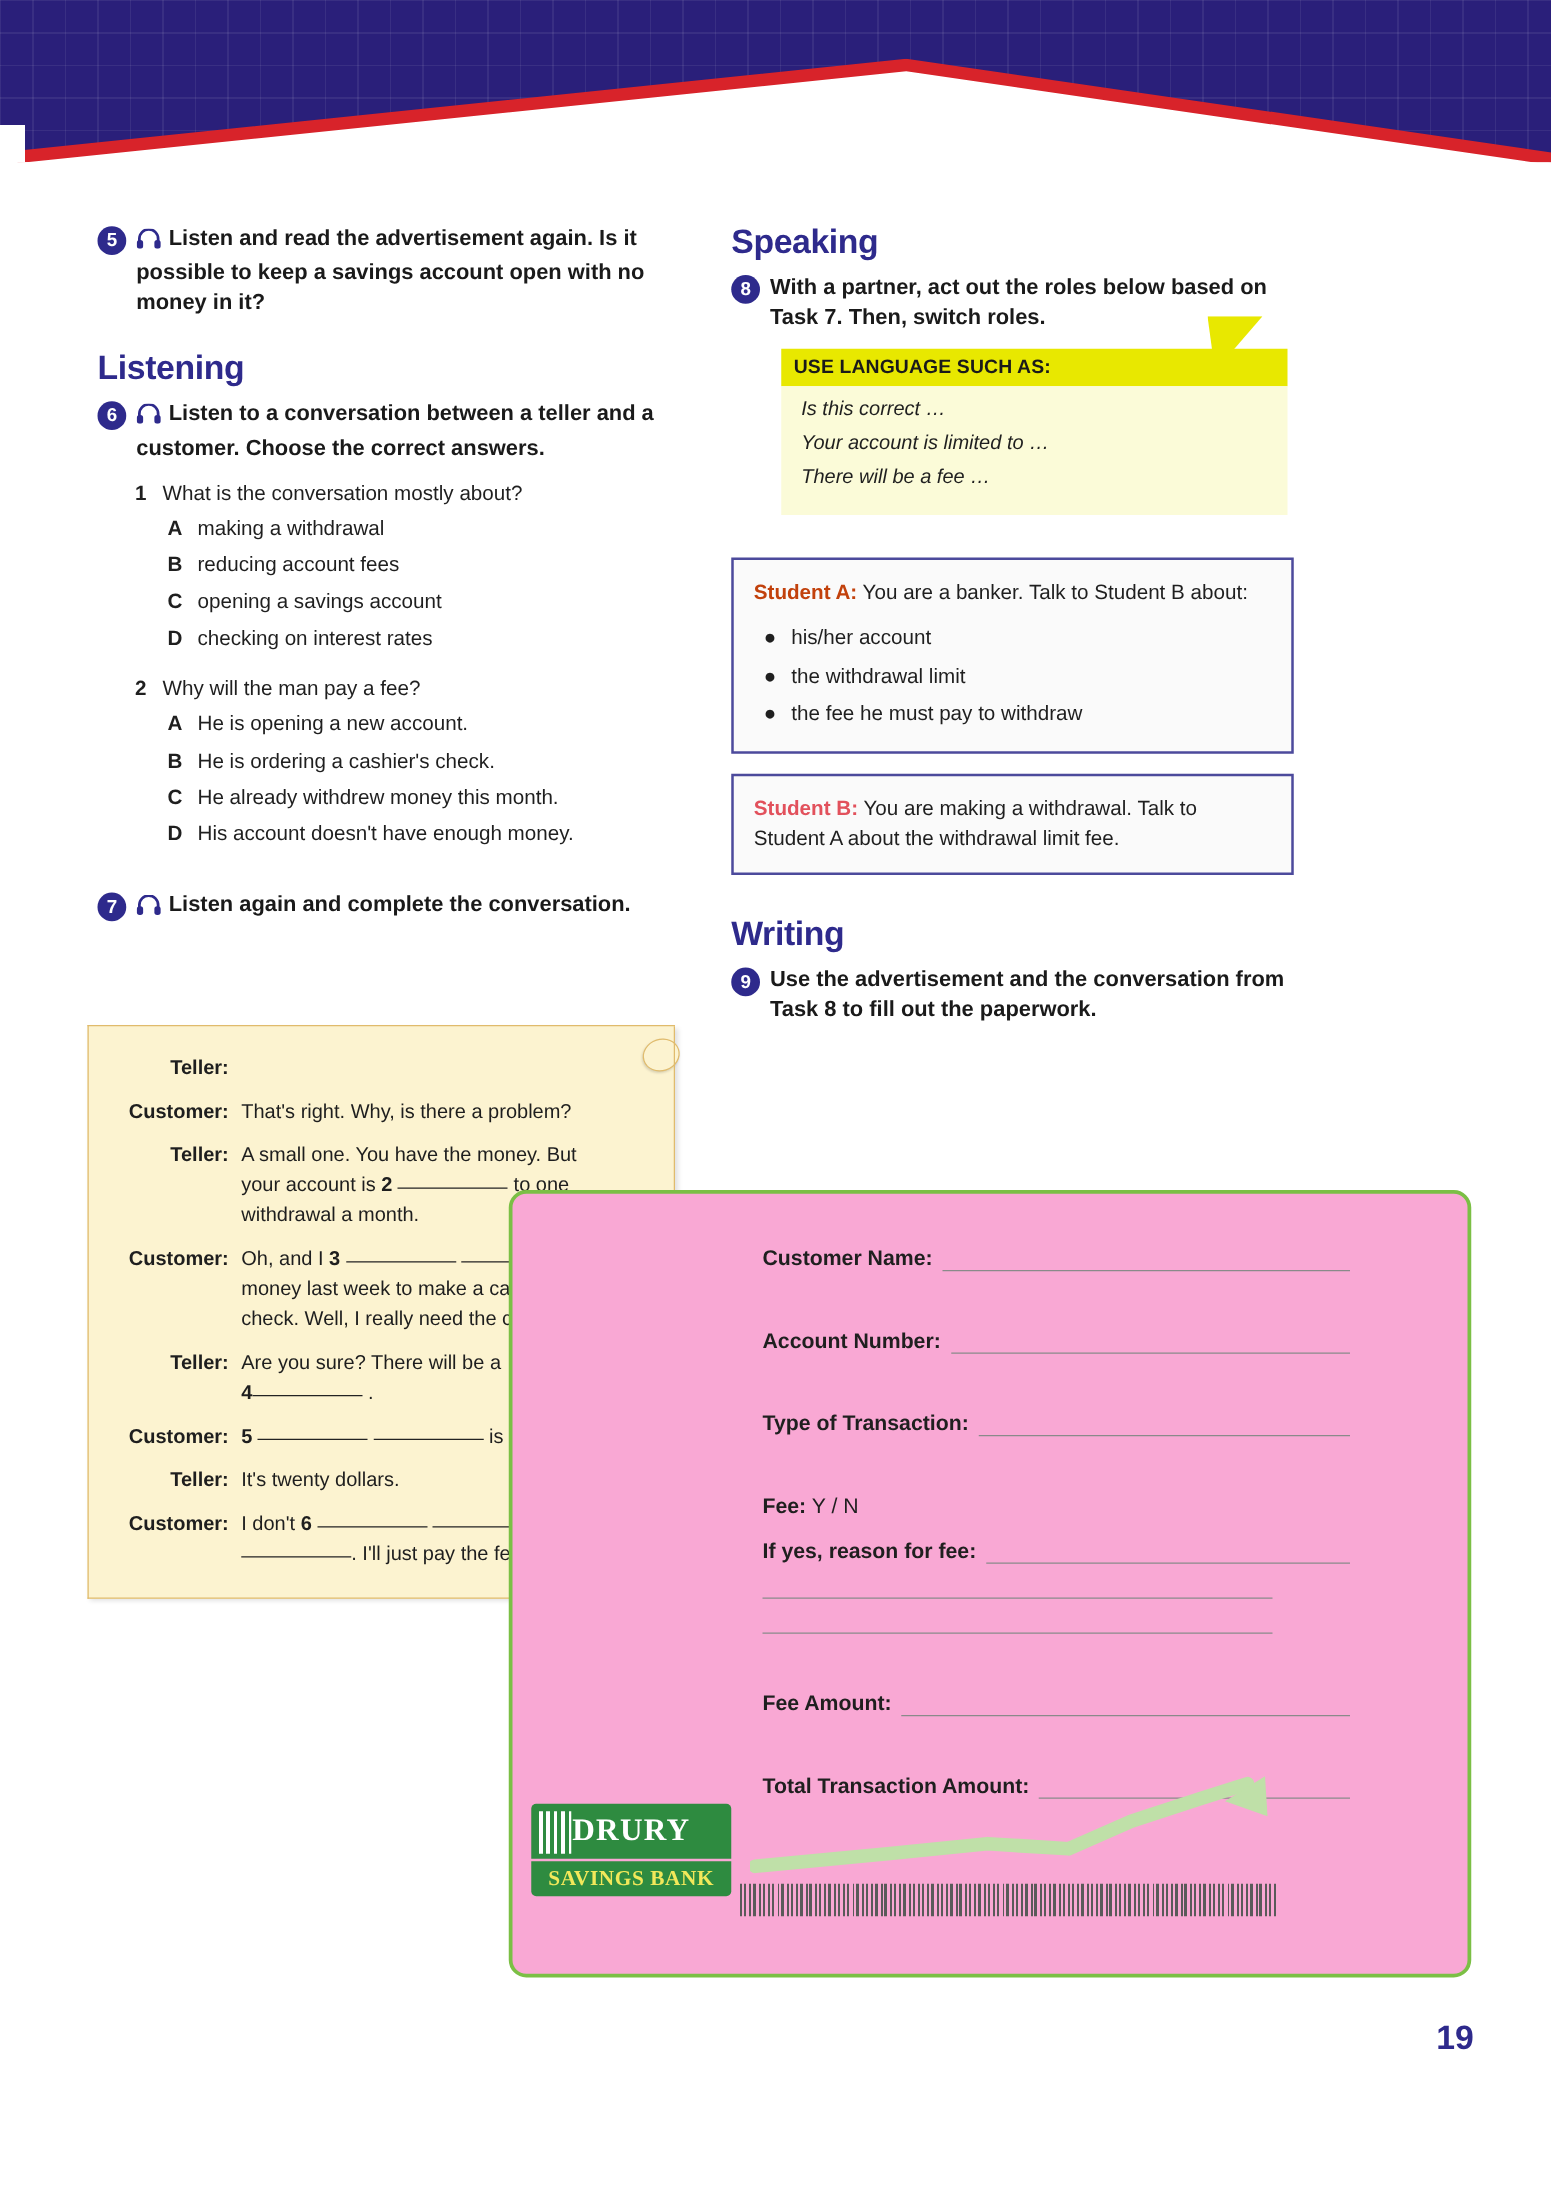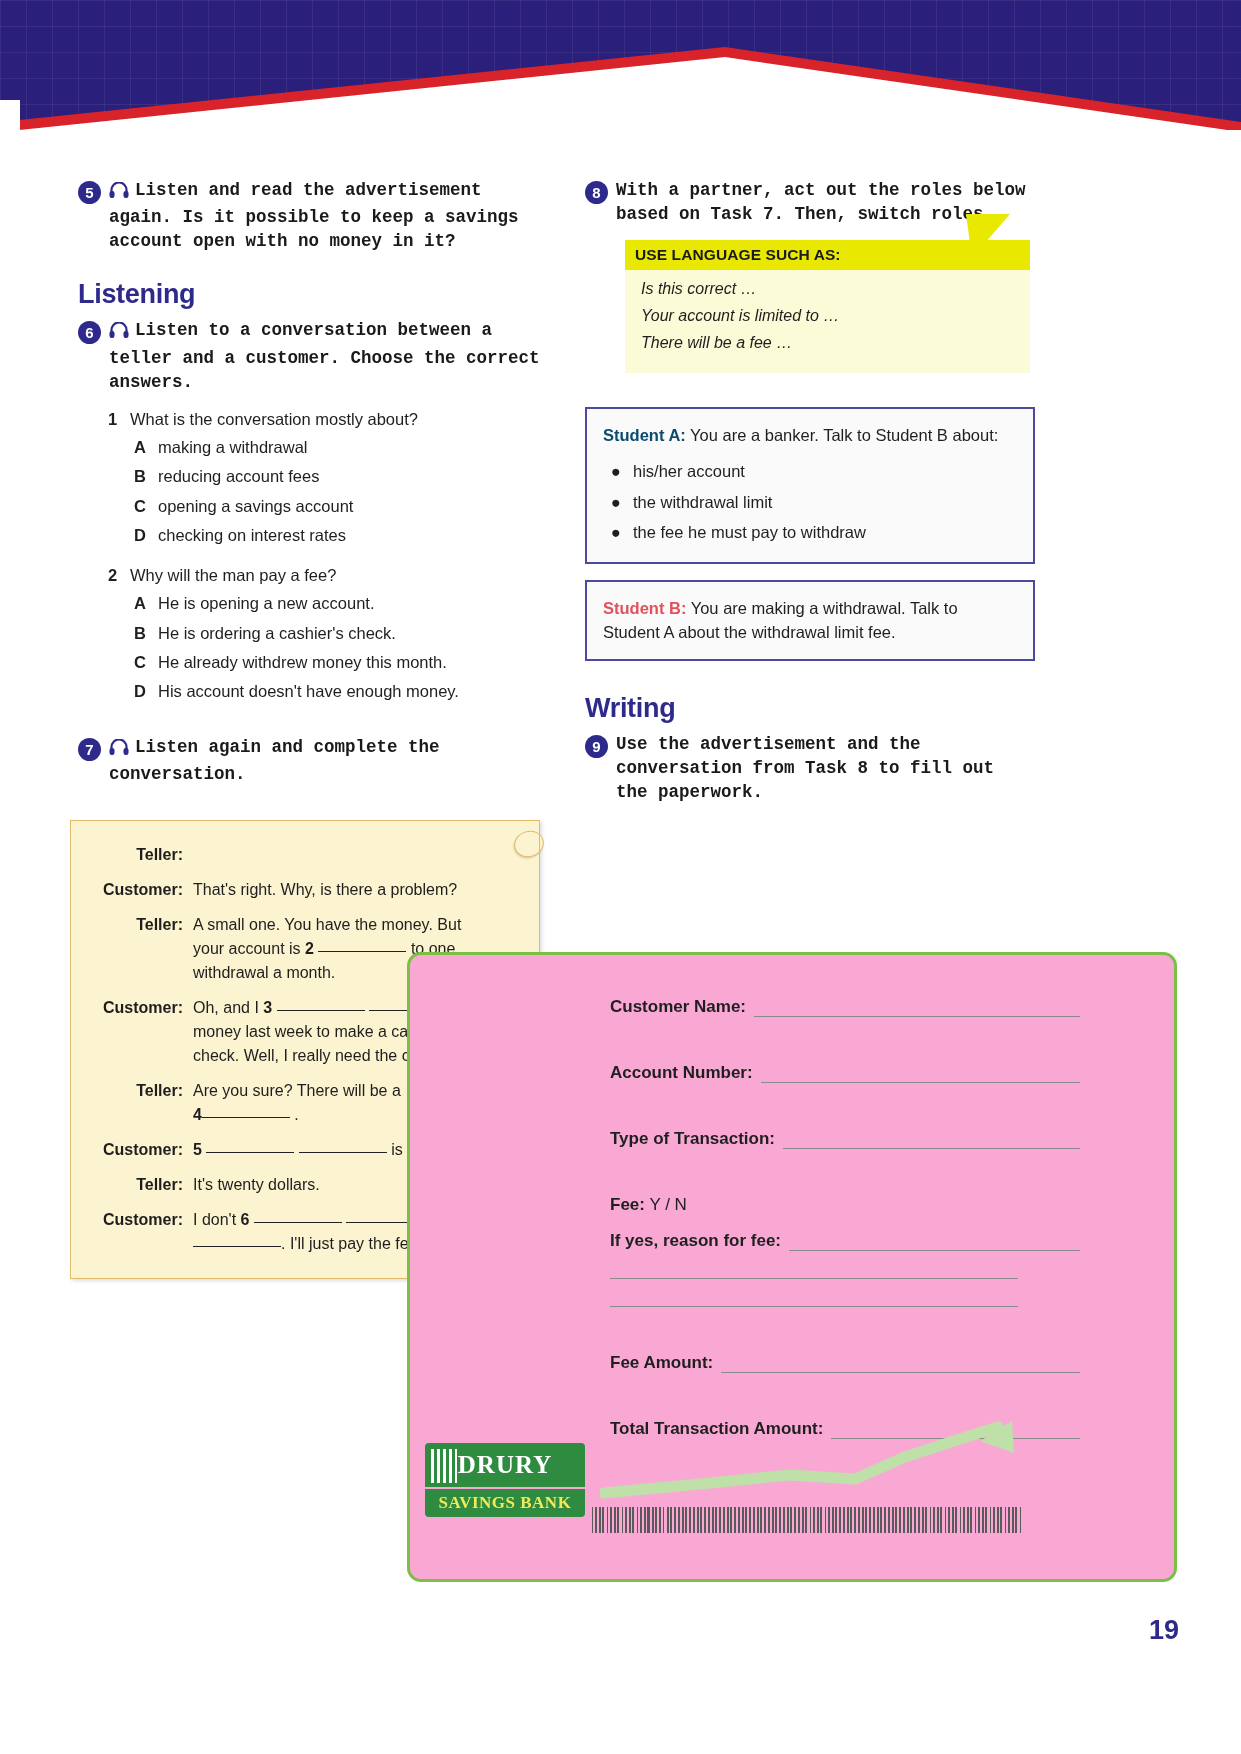--- a/index.html
+++ b/index.html
@@ -56,21 +56,21 @@
     color: #2e2a8c; font-size: 27px; font-weight: bold;
     letter-spacing: -0.3px; margin: 0 0 8px 0;
   }
   .task { display: flex; margin-bottom: 6px; }
   .task-num {
     width: 23px; height: 23px; min-width: 23px; border-radius: 50%;
     background: #2e2a8c; color: #fff; font-size: 15px; font-weight: bold;
     display: flex; align-items: center; justify-content: center;
     margin-right: 8px; margin-top: 3px;
   }
-  .task-body { font-size: 17.5px; font-weight: bold; color: #1a1a1a; line-height: 1.38; font-family: Liberation Mono, monospace; }
+  .task-body { font-size: 17.5px; font-weight: bold; color: #1a1a1a; line-height: 1.38; }
   .hp { display: inline-block; vertical-align: -3px; margin-right: 6px; }
 
   
   .qblock { margin-top: 16px; padding-left: 30px; }
   .q { display: flex; font-size: 16.5px; color: #1f1f1f; margin-bottom: 4px; }
   .q-n { width: 22px; min-width: 22px; font-weight: bold; }
   .opts { padding-left: 26px; margin-top: 2px; }
   .opt { display: flex; font-size: 16.5px; color: #1f1f1f; line-height: 1.78; }
   .opt-l { width: 24px; min-width: 24px; font-weight: bold; }
 
@@ -120,21 +120,21 @@
     border-bottom: 0;
     clip-path: polygon(0 0, 100% 0, 20% 100%);
   }
 
   
   .st-box {
     border: 2px solid #4c4a9c; background: #fafafa;
     padding: 14px 16px; font-size: 16.5px; color: #1f1f1f; line-height: 1.5;
     margin-bottom: 16px;
   }
-  .st-a-label { color: #0c4a6e; font-weight: bold; }
+  .st-a-label { color: #c2410c; font-weight: bold; }
   .st-b-label { color: #e2515c; font-weight: bold; }
   .st-bullets { margin-top: 8px; }
   .st-bullet { display: flex; line-height: 1.85; }
   .st-dot { width: 30px; min-width: 30px; text-align: left; padding-left: 8px; }
 
   
   .form-panel {
     position: absolute; left: 407px; top: 822px; width: 770px; height: 630px;
     border: 3px solid #7bbf45; border-radius: 14px;
     background: #f9a8d4; z-index: 1;
@@ -363,20 +363,21 @@
           <span>I don't</span> <b>6</b> <span class="blank b-lg"></span> <span class="blank b-lg"></span><br>
           <span class="blank b-lg"></span><span>. I'll just pay the fee.</span>
         </div>
       </div>
 
     </div>
   </div>
 
   <div class="col-right">
 
+    <h2 class="section">Speaking</h2>
 
     <div class="task">
       <div class="task-num">8</div>
       <div class="task-body">With a partner, act out the roles below based on Task 7. Then, switch roles.</div>
     </div>
 
     <div class="ul-box">
       <div class="ul-head">USE LANGUAGE SUCH AS:</div>
       <div class="ul-body">
         <div class="ul-line">Is this correct …</div>

